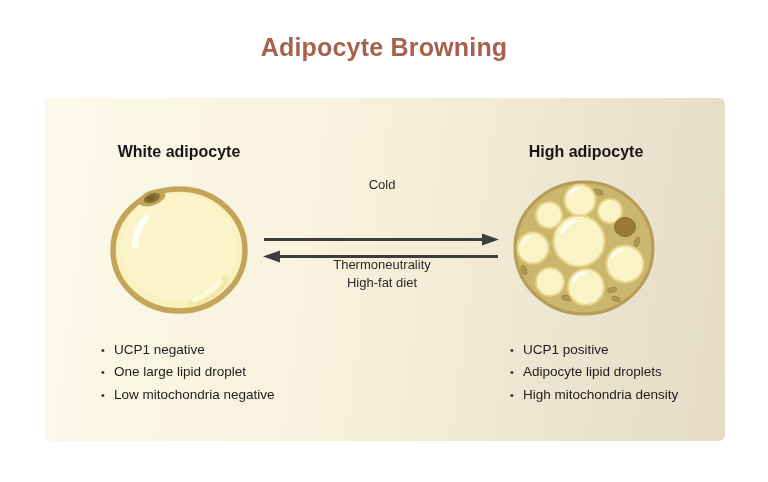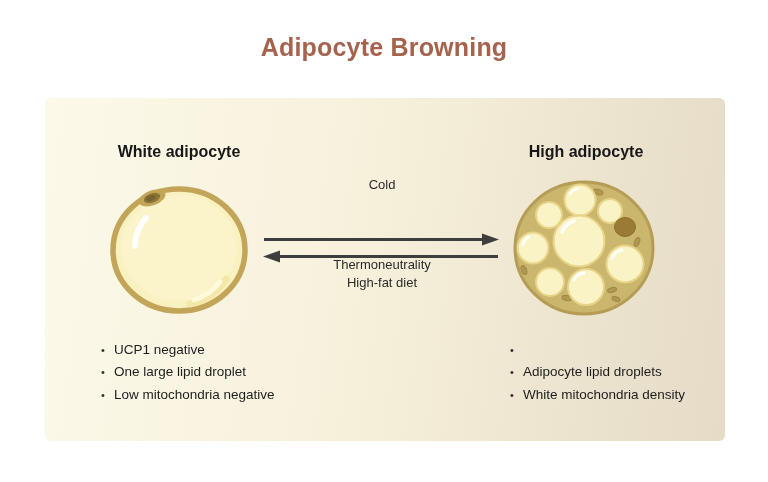--- a/index.html
+++ b/index.html
@@ -169,22 +169,23 @@
   </div>
   <div class="bullet-item">
     <span class="bullet-dot"></span>
     <span>Low mitochondria negative</span>
   </div>
 </div>
 
 <div class="bullet-list bullets-right">
   <div class="bullet-item">
     <span class="bullet-dot"></span>
+    <span>UCP1 positive</span>
   </div>
   <div class="bullet-item">
     <span class="bullet-dot"></span>
     <span>Adipocyte lipid droplets</span>
   </div>
   <div class="bullet-item">
     <span class="bullet-dot"></span>
-    <span>White mitochondria density</span>
+    <span>High mitochondria density</span>
   </div>
 </div>
 
 </body></html>

